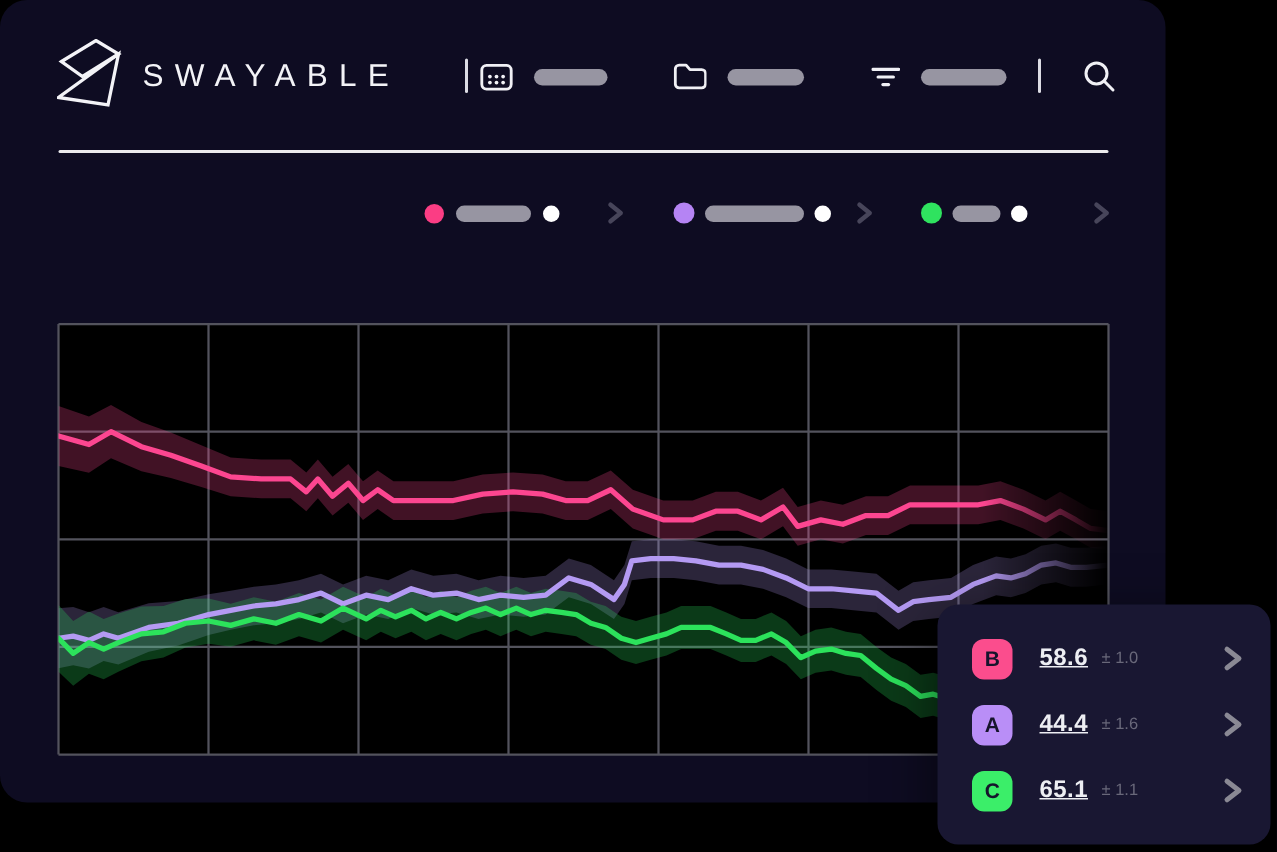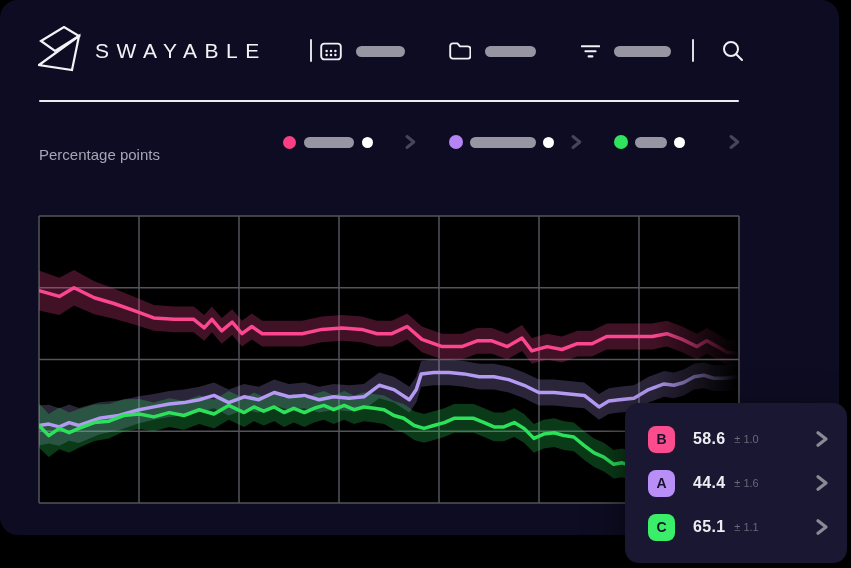--- a/index.html
+++ b/index.html
@@ -1,18 +1,18 @@
 <!DOCTYPE html>
 <html><head>
 <meta charset="utf-8">
 <style>
   html,body{margin:0;padding:0;background:#000;}
   body{width:851px;height:568px;position:relative;overflow:hidden;
        font-family:"Liberation Sans",sans-serif;}
-  .panel{position:absolute;left:0;top:0;width:839px;height:535px;
+  .panel{position:absolute;left:0;top:0;width:777px;height:535px;
          background:#0e0c22;border-radius:18px;}
   
   .brand{position:absolute;left:95px;top:39px;font-size:21px;letter-spacing:7.5px;
          color:#f3f3f7;font-weight:400;}
   .logo{position:absolute;left:38px;top:26px;}
   .vsep{position:absolute;top:39px;width:2px;height:23px;background:#dcdce4;border-radius:1px;}
   .navgrp{position:absolute;top:38px;height:26px;display:flex;align-items:center;gap:14px;}
   .pill{height:11px;border-radius:6px;background:#9795a2;display:inline-block;}
   .icon{flex:0 0 auto;display:block;}
   
@@ -30,21 +30,21 @@
   .chart{position:absolute;left:39px;top:216px;width:700px;height:287px;background:#000;}
   .chart svg{overflow:visible;display:block;}
   
   .card{position:absolute;left:625px;top:403px;width:222px;height:160px;
         background:#191732;border-radius:14px;box-shadow:0 12px 38px rgba(0,0,0,.6);
         display:flex;flex-direction:column;justify-content:center;gap:17px;box-sizing:border-box;
         padding:0 0 0 23px;}
   .mrow{display:flex;align-items:center;height:27px;}
   .badge{width:27px;height:27px;border-radius:8px;display:flex;align-items:center;
          justify-content:center;font-size:14px;font-weight:700;color:#16142c;}
-  .mval{margin-left:18px;font-size:16px;font-weight:700;color:#edeef3;letter-spacing:.3px;}
+  .mval{margin-left:18px;font-size:16px;font-weight:700;color:#edeef3;letter-spacing:.3px;text-decoration:underline;}
   .munc{margin-left:9px;font-size:11px;color:#69687a;}
   .mchev{margin-left:auto;margin-right:18px;display:flex;align-items:center;}
 </style>
 </head>
 <body>
 
 <div class="panel">
 
   <svg class="logo" width="44" height="48" viewBox="0 0 44 48">
     <path d="M3,15 L26,1 L41,10 L17,25 Z" fill="none" stroke="#f3f3f7" stroke-width="2.2" stroke-linejoin="miter"></path>
@@ -84,21 +84,20 @@
   </div>
 
   <div class="vsep" style="left:692px"></div>
 
   <svg style="position:absolute;left:721px;top:39px" width="24" height="24" viewBox="0 0 24 24">
     <circle cx="10" cy="10" r="7" fill="none" stroke="#f0f0f5" stroke-width="2"></circle>
     <line x1="15.2" y1="15.2" x2="21" y2="21" stroke="#f0f0f5" stroke-width="2" stroke-linecap="round"></line>
   </svg>
 
   <div class="divider"></div>
-  <div class="subtitle">Percentage points</div>
 
   <div class="lgroup" style="left:283px;gap:8px">
     <span class="dot" style="width: 13px; height: 13px; background: rgb(251, 61, 132);"></span>
     <span class="lpill" style="width:50px"></span>
     <span class="wdot"></span>
   </div>
   <svg class="lchev" style="left:404px" width="13" height="16" viewBox="0 0 13 16">
     <polyline points="3,2.5 9.8,8 3,13.5" fill="none" stroke="#47455a" stroke-width="3" stroke-linecap="round" stroke-linejoin="round"></polyline>
   </svg>
 

